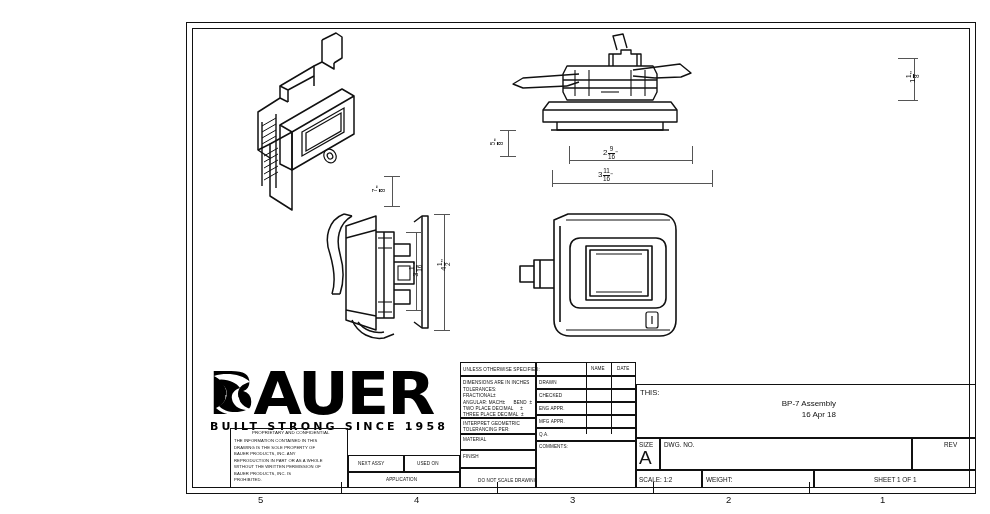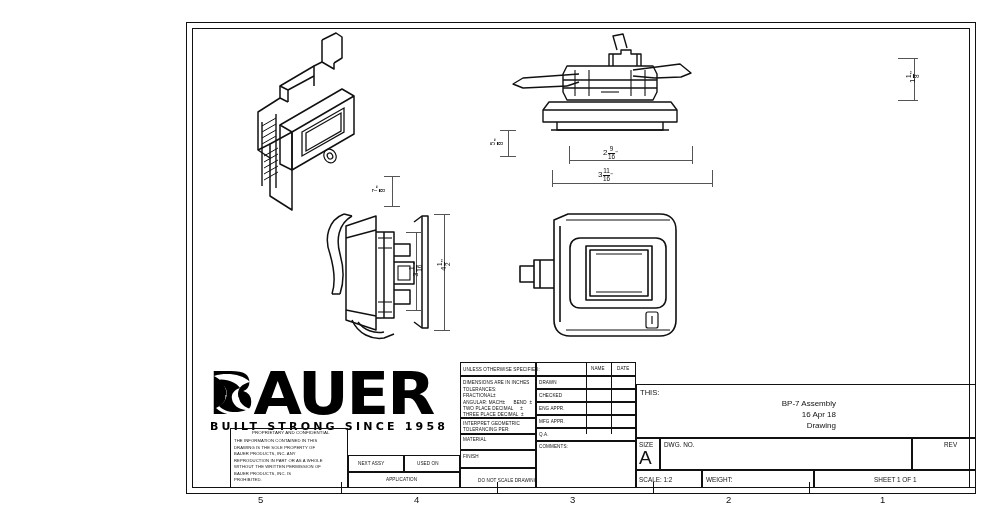--- a/index.html
+++ b/index.html
@@ -329,21 +329,20 @@
   <div class="t" style="left:539px;top:419px;">MFG APPR.</div>
   <div class="tb" style="left:536px;top:428px;width:100px;height:13px;"></div>
   <div class="t" style="left:539px;top:432px;">Q.A.</div>
   <div class="tb" style="left:536px;top:441px;width:100px;height:47px;"></div>
   <div class="t" style="left:539px;top:444px;">COMMENTS:</div>
 
   <div class="tb" style="left:636px;top:384px;width:340px;height:54px;"></div>
   <div class="t8" style="position:absolute;left:640px;top:388px;">THIS:</div>
   <div class="ttl" style="position:absolute;left:636px;top:398px;width:200px;">BP-7 Assembly</div>
   <div class="ttl" style="position:absolute;left:636px;top:409px;width:200px;">16 Apr 18</div>
-  <div class="ttl" style="position:absolute;left:636px;top:420px;width:200px;">Drawing</div>
 
   <div class="tb" style="left:636px;top:438px;width:24px;height:32px;"></div>
   <div class="t7" style="position:absolute;left:639px;top:441px;">SIZE</div>
   <div class="big-a" style="position:absolute;left:639px;top:447px;">A</div>
 
   <div class="tb" style="left:660px;top:438px;width:252px;height:32px;"></div>
   <div class="t7" style="position:absolute;left:664px;top:441px;">DWG.  NO.</div>
 
   <div class="tb" style="left:912px;top:438px;width:64px;height:32px;"></div>
   <div class="t7" style="position:absolute;left:944px;top:441px;">REV</div>

